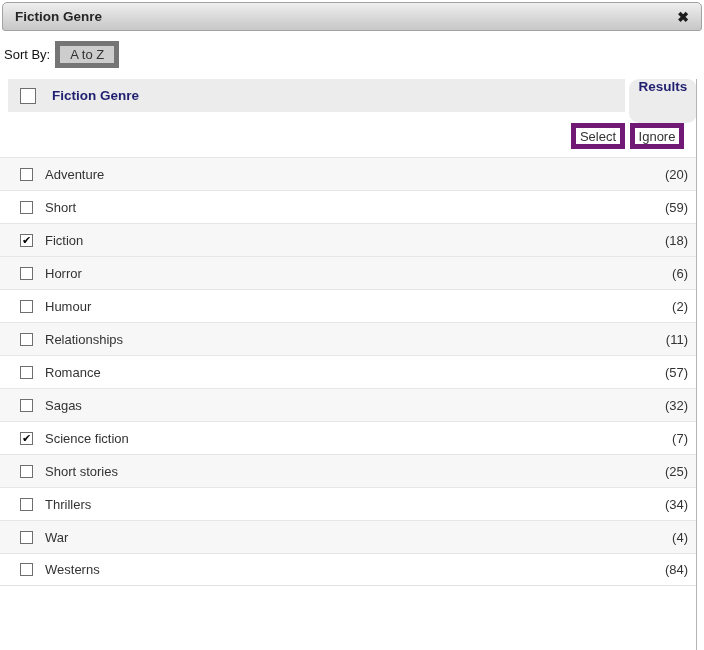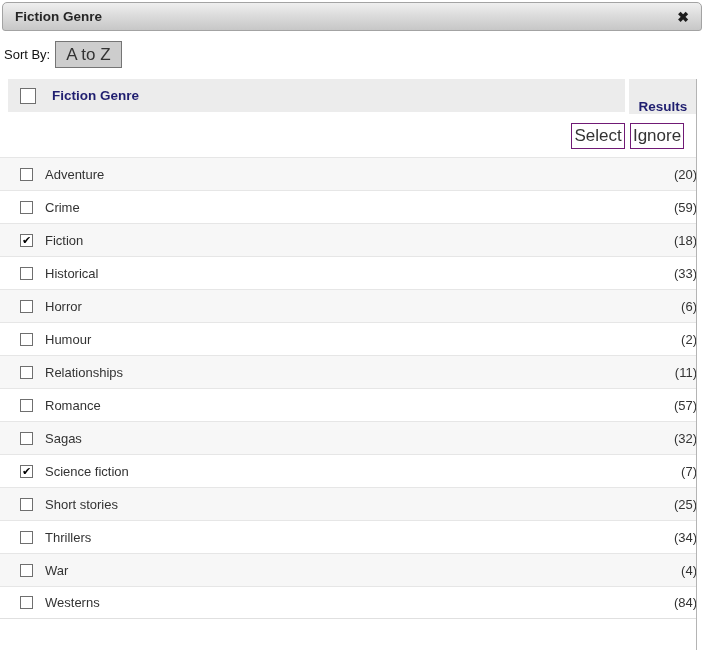--- a/index.html
+++ b/index.html
@@ -19,55 +19,55 @@
   .titlebar .close {
     margin-left:auto; font-weight:bold; font-size:14px; color:#1c1c1c;
     cursor:pointer; line-height:1;
   }
 
   
   .sortbar { position:absolute; left:4px; top:41px; height:27px; display:flex; align-items:center; }
   .sortbar .sort-label { font-weight:normal; color:#111; margin-right:5px; }
   .btn {
     height:27px; display:inline-flex; align-items:center; justify-content:center;
-    background:#fff; border:1px solid #701a75; color:#333; padding:0 10px;
-    cursor:pointer; font-size:17px;
+    background:#fff; border:5px solid #701a75; color:#333; padding:0 10px;
+    cursor:pointer; font-size:13px;
   }
   .btn.active { background:#cdcdcd; border-color:#757575; }
   .sortbar .btn + .btn { margin-left:4px; }
 
   
   .thead-main {
     position:absolute; left:8px; top:79px; width:617px; height:33px;
     background:#ececec; display:flex; align-items:center; padding-left:12px;
   }
   .thead-results {
-    position:absolute; left:629px; top:79px; width:68px; height:35px;
-    background:#ececec; display:flex; align-items:flex-end; justify-content:center;
+    position:absolute; left:629px; top:79px; width:68px; height:44px;
+    background:#ececec; display:flex; align-items:flex-start; justify-content:center;border-radius:10px;
   }
   .navy { color:#201f70; font-weight:bold; font-size:13.5px; }
   .checkbox {
     display:inline-flex; align-items:center; justify-content:center;
     width:13px; height:13px; background:#fff; border:1px solid #6f6f6f;
     font-size:11px; line-height:1; color:#000; cursor:pointer; flex:0 0 auto;
   }
   .checkbox.big { width:16px; height:16px; }
   .thead-main .header-label { margin-left:16px; }
 
   
   .actions { position:absolute; left:0; top:123px; width:683px; height:26px; }
   .actions .btn { position:absolute; top:0; height:26px; }
   .btn-select { left:571px; width:54px; }
   .btn-ignore { left:630px; width:54px; }
 
   
   .genre-list { position:absolute; left:0; top:157px; width:697px; }
   .row {
     height:33px; display:flex; align-items:center;
-    padding-left:20px; padding-right:0; border-top:1px solid #e6e6e6;
+    padding-left:20px; padding-right:9px; border-top:1px solid #e6e6e6;
     background:#fff; cursor:pointer;
   }
   .row.alt { background:#f7f7f7; }
   .row:last-child { border-bottom:1px solid #e0e0e0;align-items:center; }
   .row .row-label { margin-left:12px; color:#333; }
   .row .row-count { margin-left:auto; color:#333; }
 
   
   .right-edge { position:absolute; left:696px; top:79px; width:1px; height:571px; background:#b4b4b4; }
 </style>
@@ -101,35 +101,30 @@
 
   <div class="genre-list">
   <div class="row alt">
     <span class="checkbox"></span>
     <span class="row-label">Adventure</span>
     <span class="row-count">(20)</span>
   </div>
 
   <div class="row">
     <span class="checkbox"></span>
-    <span class="row-label">Crime</span>
+    <span class="row-label">Short</span>
     <span class="row-count">(59)</span>
   </div>
 
   <div class="row alt">
     <span class="checkbox checked">✔</span>
     <span class="row-label">Fiction</span>
     <span class="row-count">(18)</span>
   </div>
 
-  <div class="row">
-    <span class="checkbox"></span>
-    <span class="row-label">Historical</span>
-    <span class="row-count">(33)</span>
-  </div>
 
   <div class="row alt">
     <span class="checkbox"></span>
     <span class="row-label">Horror</span>
     <span class="row-count">(6)</span>
   </div>
 
   <div class="row">
     <span class="checkbox"></span>
     <span class="row-label">Humour</span>

